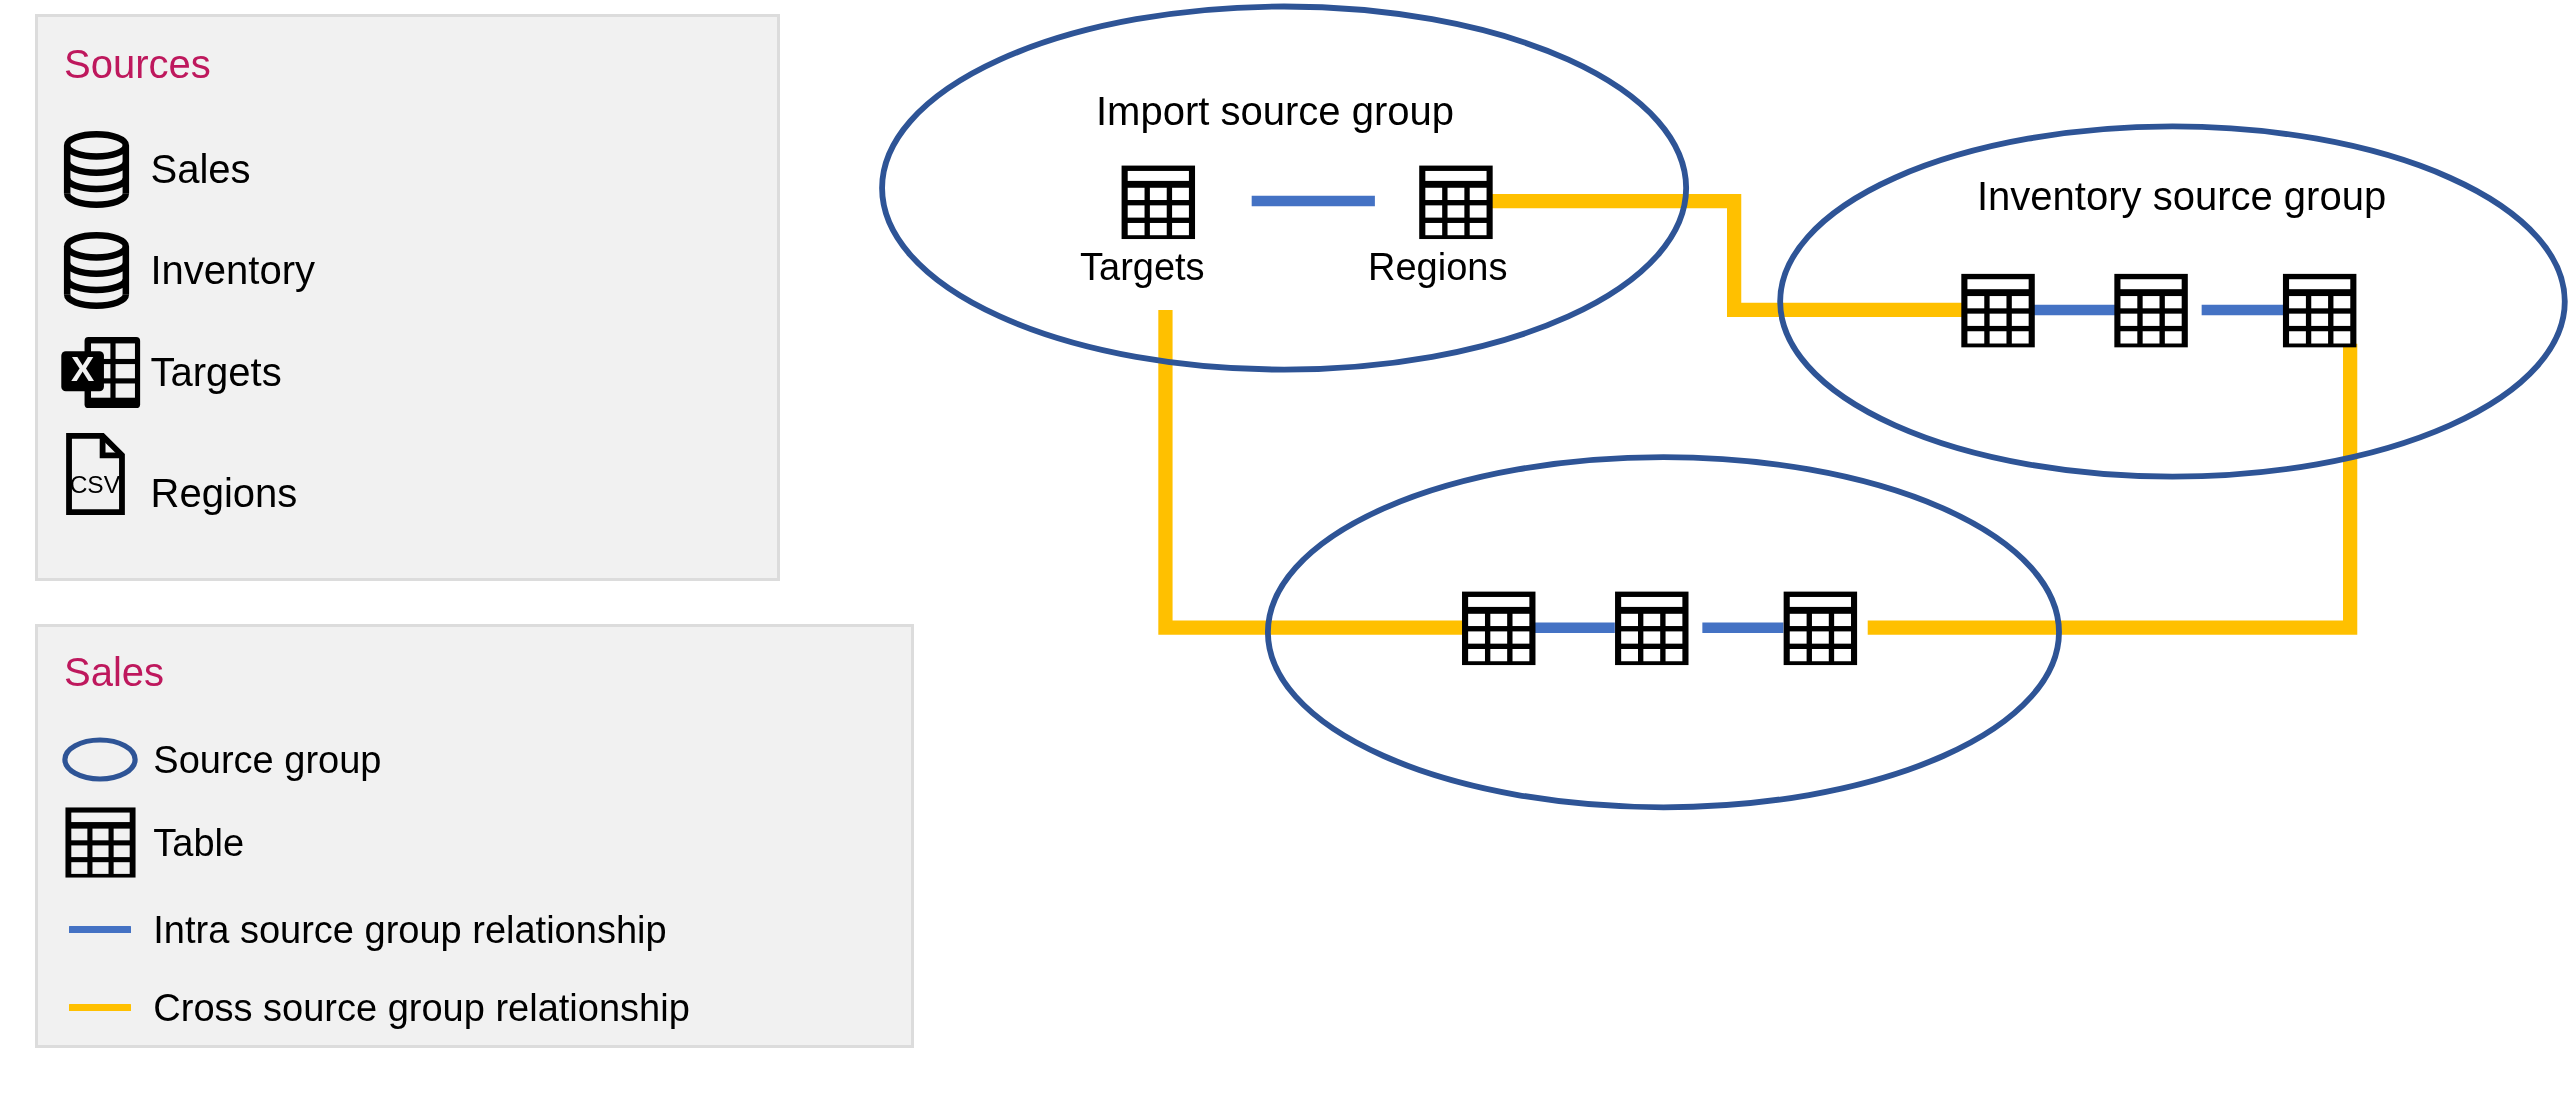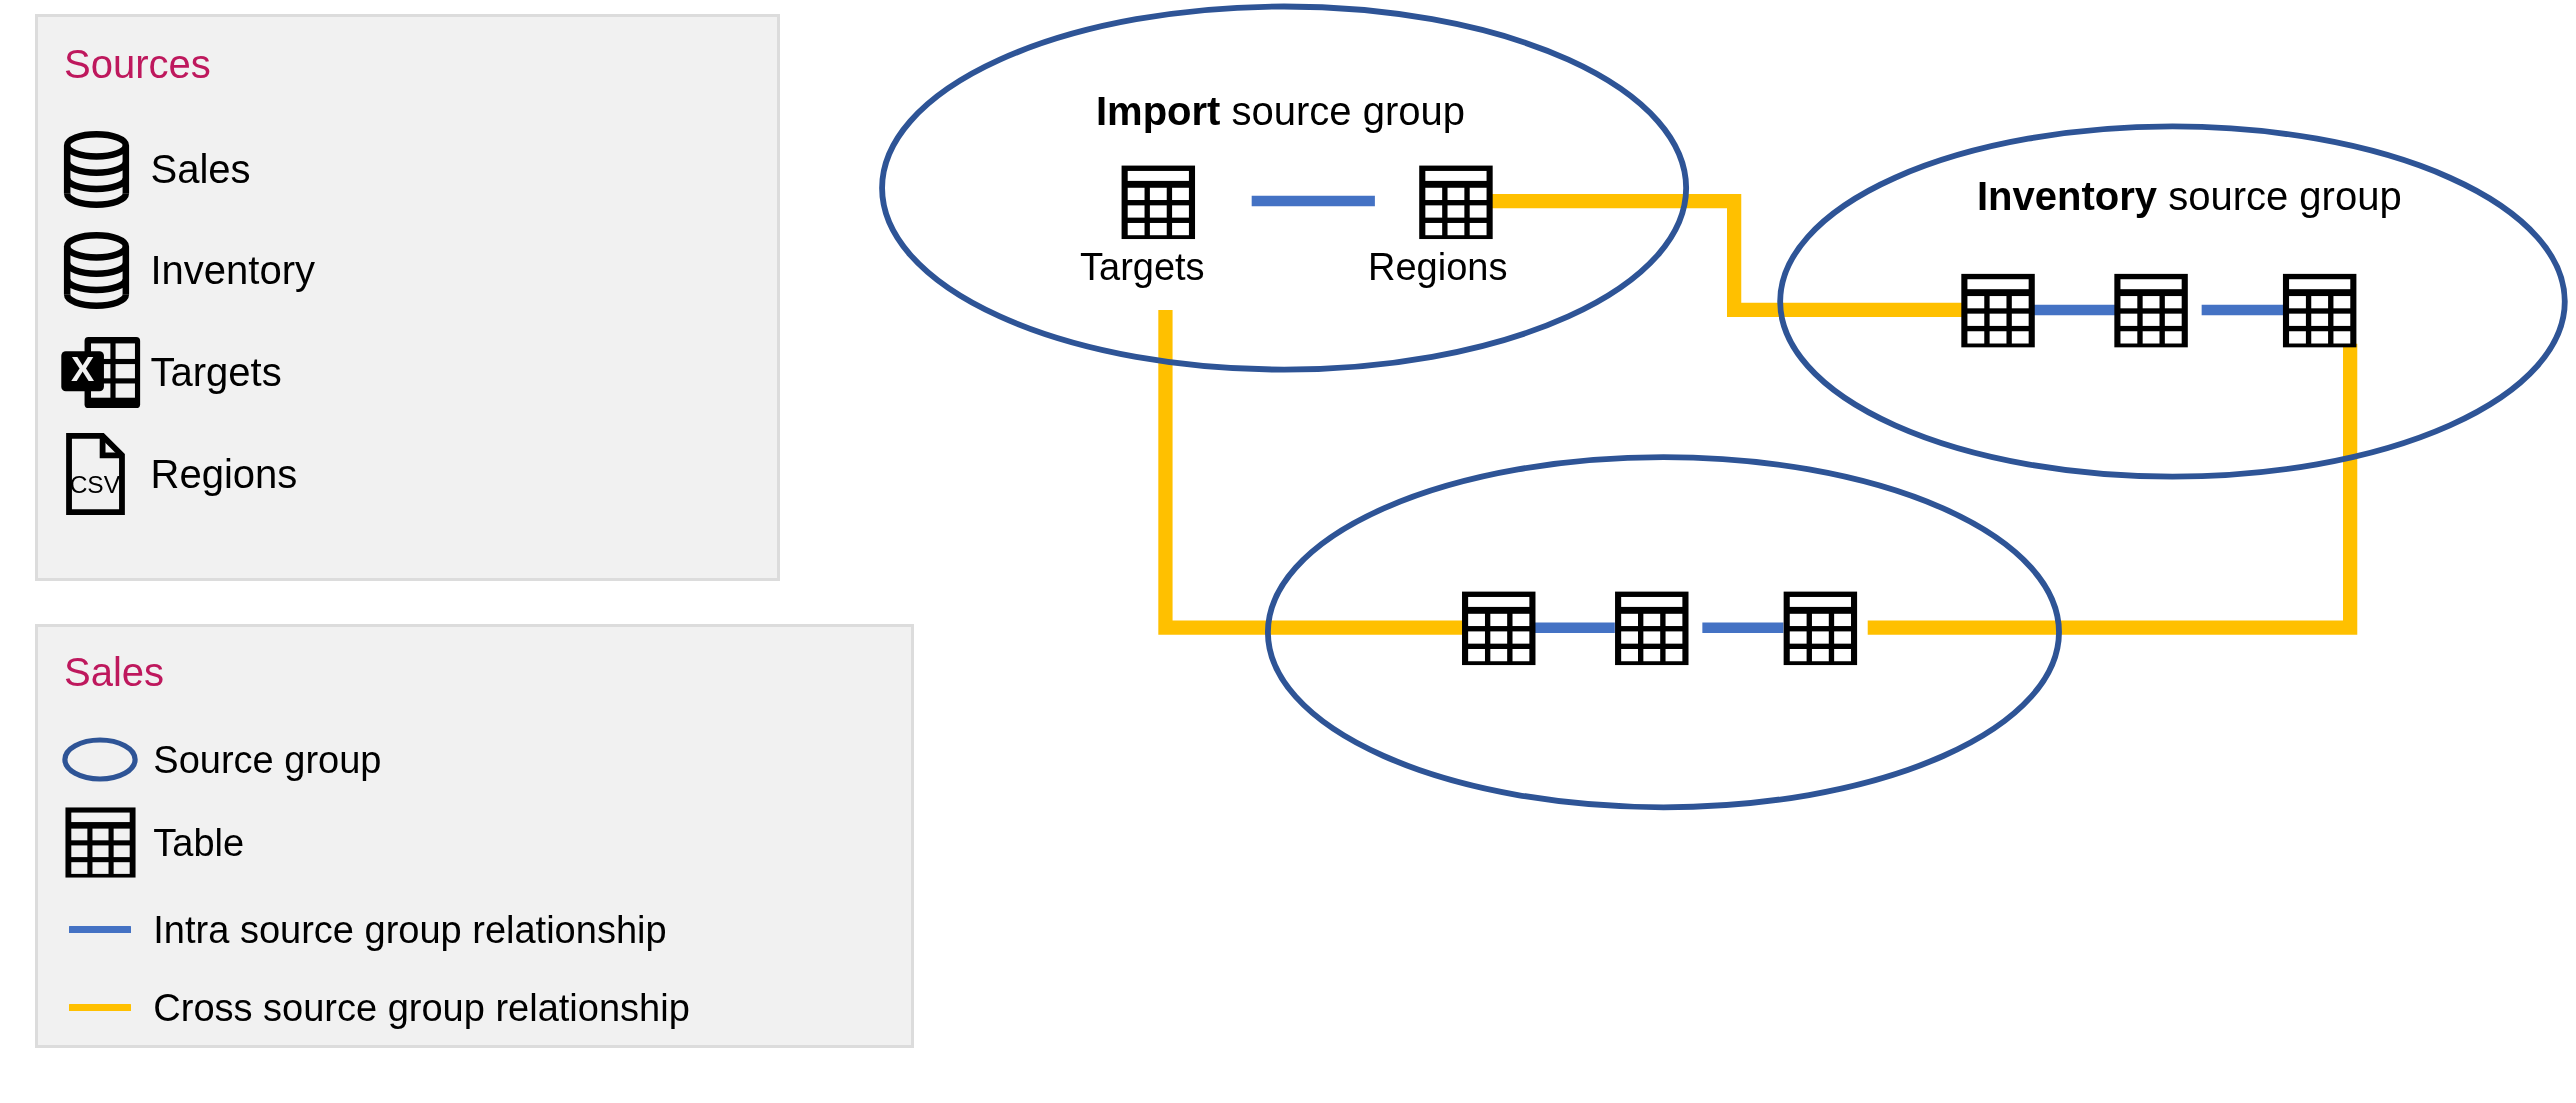--- a/index.html
+++ b/index.html
@@ -44,21 +44,21 @@
   .source-row {
     position: absolute;
     left: 22px;
     display: flex;
     align-items: center;
     height: 78px;
   }
   #source-row-0 { top: 113px; }
   #source-row-1 { top: 214px; }
   #source-row-2 { top: 316px; }
-  #source-row-3 { top: 418px; }
+  #source-row-3 { top: 418px; align-items: flex-end; }
 
   .source-icon {
     width: 84px;
     height: 78px;
     flex: 0 0 84px;
     display: flex;
     align-items: center;
     justify-content: flex-start;
   }
   .source-label {
@@ -110,21 +110,21 @@
   }
 
   
   .group-title {
     position: absolute;
     font-size: 40px;
     line-height: 1;
     white-space: nowrap;
     color: #000000;
   }
-  .group-title b { font-weight: bold; margin-top: 23px; }
+  .group-title b { font-weight: normal; margin-top: 23px; }
 
   .tbl-label {
     position: absolute;
     font-size: 38px;
     line-height: 1;
     white-space: nowrap;
     color: #000000;
   }
 </style>
 </head>

